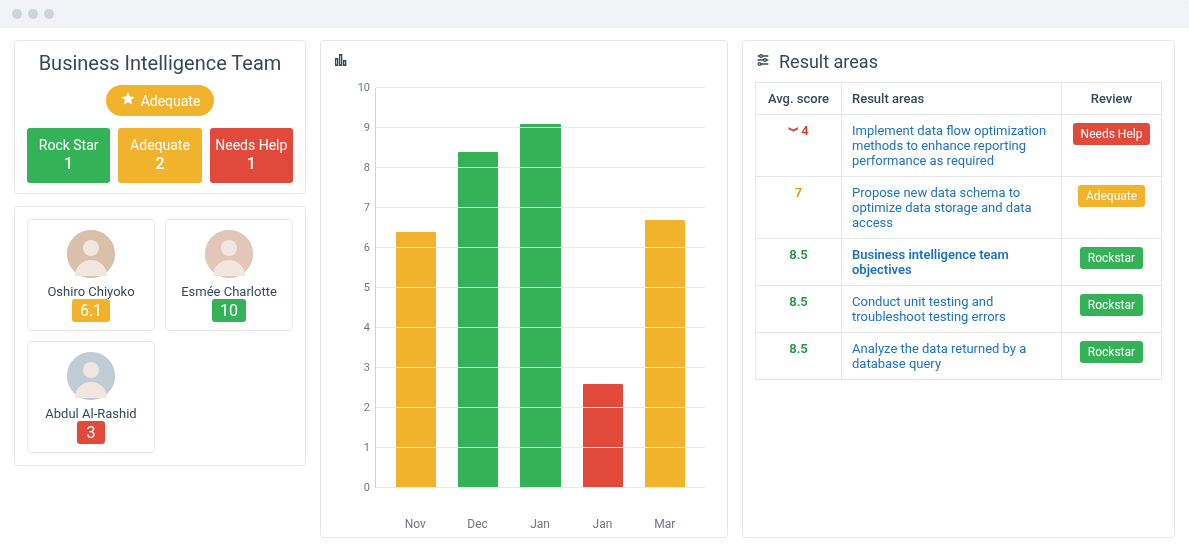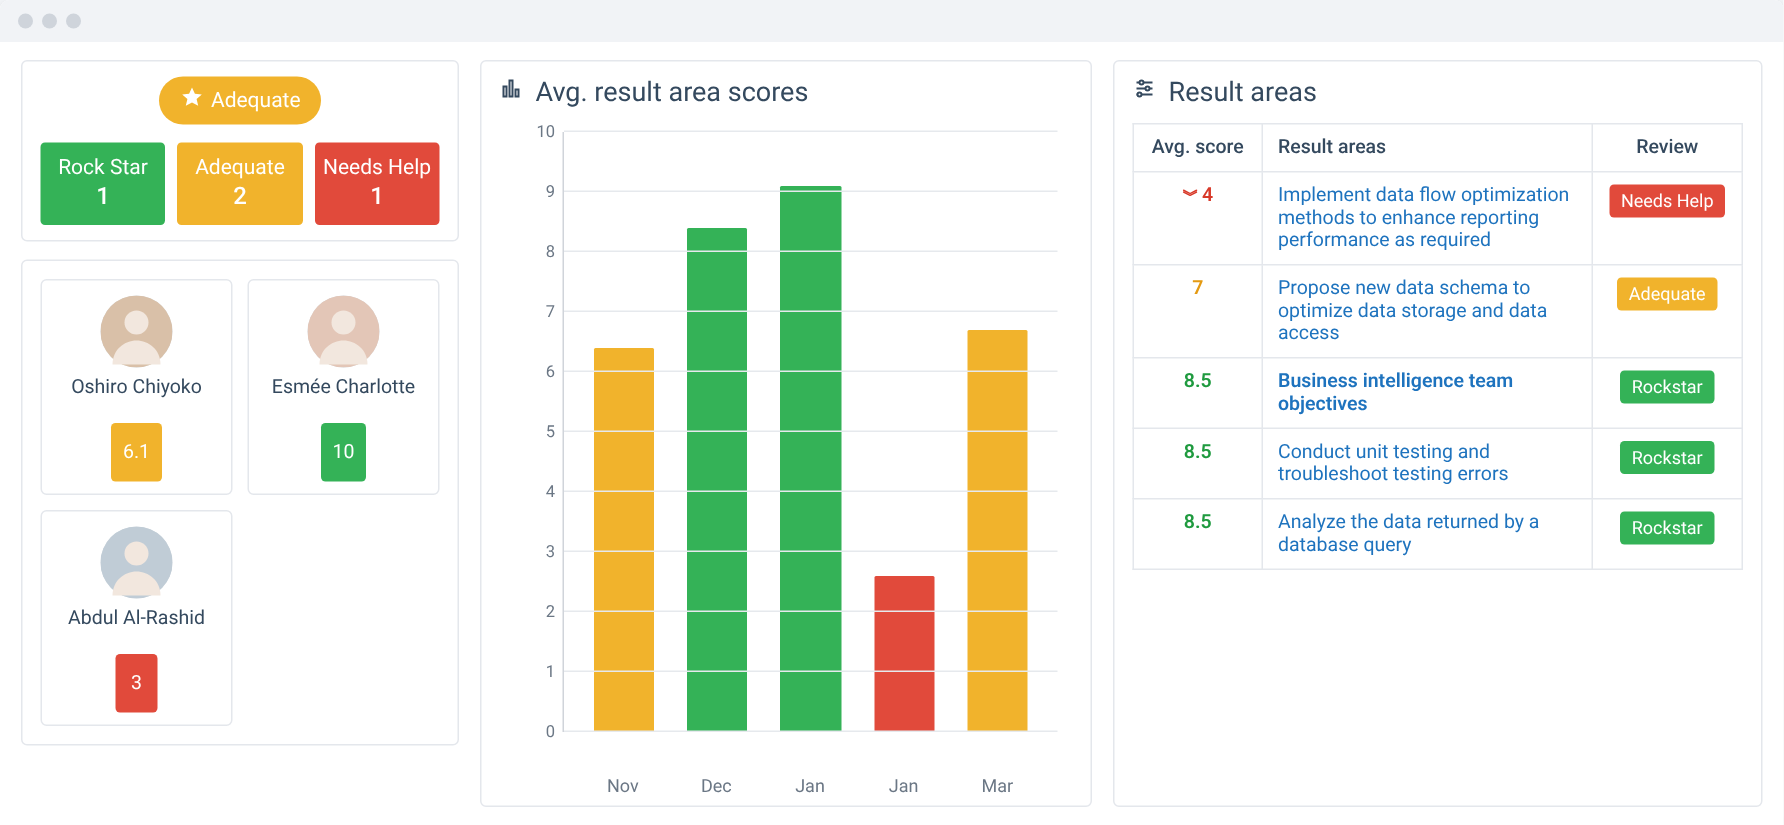--- a/index.html
+++ b/index.html
@@ -102,25 +102,25 @@
   .avatar {
     width: 48px; height: 48px; border-radius: 50%;
     margin: 0 auto 6px;
     background: #d7dde3;
     display: block;
   }
   .avatar svg { width: 48px; height: 48px; }
   .score-chip {
     display: inline-block;
     min-width: 28px;
-    padding: 12px 8px;
+    padding: 2px 8px;
     color: #fff;
-    font-size: 13px;
+    font-size: 16px;
     border-radius: 3px;
-    margin-top: 16px;
+    margin-top: 0;
   }
 
   
   .chart-panel { height: 100%; }
   .chart-area { height: 446px; position: relative; padding: 6px 10px 0 42px; }
   .plot {
     position: relative;
     height: 400px;
     border-left: 1px solid #d0d4da;
     border-bottom: none;
@@ -213,20 +213,21 @@
     <div class="dot"></div>
     <div class="dot"></div>
     <div class="dot"></div>
   </div>
 
   <div class="content">
 
     <div class="col-left">
 
       <div class="panel team-card">
+        <div class="team-name">Business Intelligence Team</div>
         <span class="pill orange">
           <span>
             <svg class="icon" viewBox="0 0 24 24" fill="#fff">
                 <path d="M12 2l2.9 6.3 6.9.6-5.2 4.6 1.6 6.7L12 16.9l-6.2 3.3 1.6-6.7L2.2 8.9l6.9-.6z"></path>
               </svg>
           </span>
           <span>Adequate</span>
         </span>
         <div class="status-row" id="status-row">
             <div class="status-box green"><span>Rock Star</span><span class="num">1</span></div>
@@ -257,21 +258,20 @@
     <div class="col-mid">
       <div class="panel chart-panel">
         <div class="panel-title">
           <span>
             <svg class="icon" viewBox="0 0 24 24" fill="none" stroke="#34495e" stroke-width="2">
                 <rect x="4" y="10" width="3" height="10"></rect>
                 <rect x="10" y="4" width="3" height="16"></rect>
                 <rect x="16" y="13" width="3" height="7"></rect>
               </svg>
           </span>
-          <span>Avg. result area scores</span>
         </div>
         <div class="chart-area">
           <div class="plot" id="plot">
               <div class="grid-line" style="bottom: 0px;">
                 <span>0</span>
               </div>
               <div class="grid-line" style="bottom: 40px;">
                 <span>1</span>
               </div>
               <div class="grid-line" style="bottom: 80px;">

